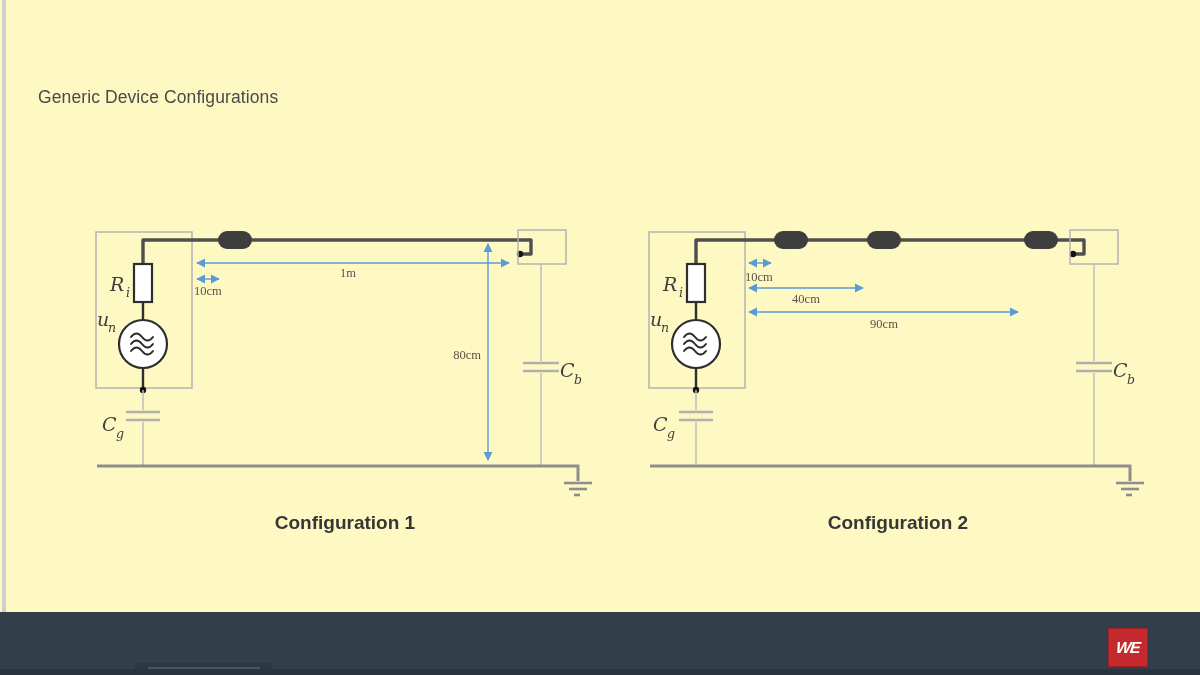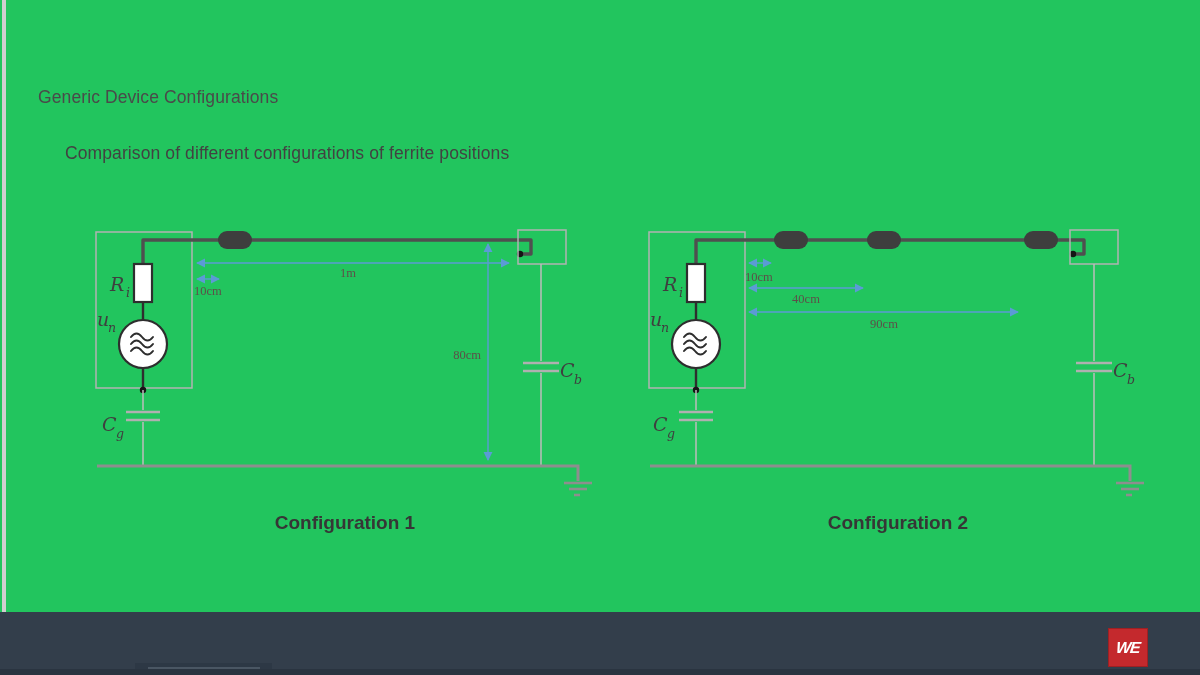--- a/index.html
+++ b/index.html
@@ -1,16 +1,16 @@
 <!DOCTYPE html>
 <html><head>
 <meta charset="utf-8">
 <style>
   html,body{margin:0;padding:0;background:#fff;}
-  #stage{position:relative;width:1200px;height:675px;background:#22c55e;overflow:hidden;
+  #stage{position:relative;width:1200px;height:675px;background:#fef9c3;overflow:hidden;
          font-family:"Liberation Sans",sans-serif;}
   .edge-strip{position:absolute;left:2px;top:0;width:4px;height:612px;background:#cfcfcf;}
   .title{position:absolute;left:38px;top:87px;font-size:17.5px;color:#4a4a4a;
          font-weight:500;letter-spacing:0.1px;}
   .subtitle{position:absolute;left:65px;top:143px;font-size:17.5px;color:#424242;
          font-weight:500;letter-spacing:0.1px;}
   svg{position:absolute;left:0;top:0;}
   .wire{stroke:#4f4f4f;stroke-width:3.4;fill:none;stroke-linejoin:round;stroke-linecap:round;}
   .comp{stroke:#2e2e2e;stroke-width:2.2;fill:#ffffff;}
   .wave{stroke:#2d2d2d;stroke-width:2;fill:none;stroke-linecap:round;}
@@ -35,21 +35,20 @@
            letter-spacing:-1px;transform:skewX(-6deg);}
 </style>
 </head>
 <body>
 
 <div id="stage">
 
   <div class="edge-strip"></div>
 
   <div class="title">Generic Device Configurations</div>
-  <div class="subtitle">Comparison of different configurations of ferrite positions</div>
 
   <svg width="1200" height="675" viewBox="0 0 1200 675">
     <defs>
       <marker id="arr" viewBox="0 0 10 10" refX="9" refY="5" markerWidth="6.5" markerHeight="6.5" orient="auto-start-reverse">
         <path d="M0 0 L10 5 L0 10 z" fill="#5b9bd5"></path>
       </marker>
     </defs>
 
     <g>
 

